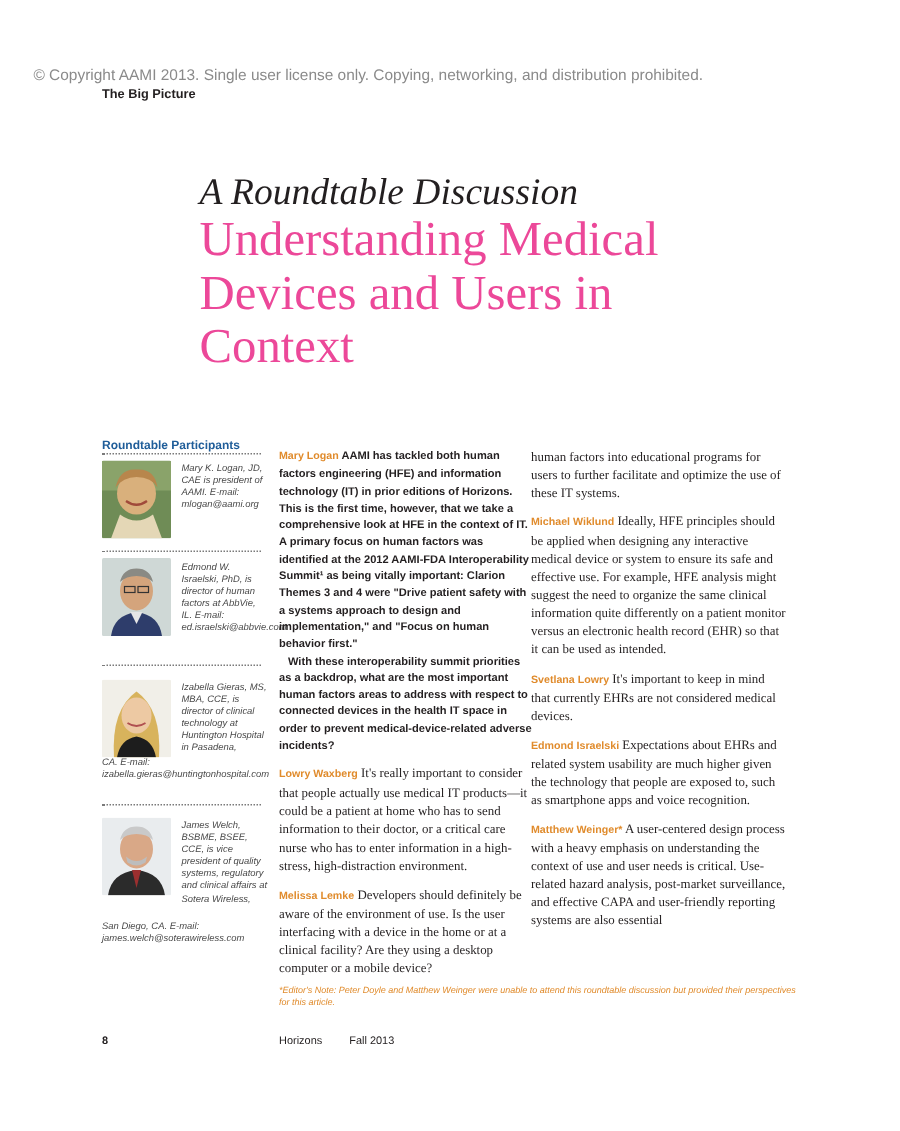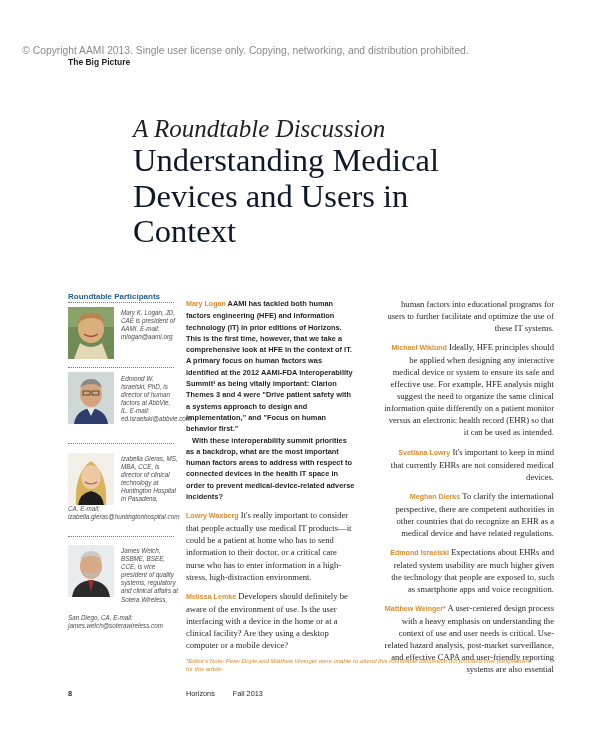--- a/index.html
+++ b/index.html
@@ -14,21 +14,21 @@
   .section-label {
     position:absolute; left:68px; top:57px;
     font-family:"Liberation Sans", sans-serif; font-size:8.5px; font-weight:bold; color:#231f20;
   }
   .kicker {
     position:absolute; left:133px; top:115px;
     font-family:"Liberation Serif", serif; font-style:italic; font-size:25px; color:#231f20;
   }
   .title {
     position:absolute; left:133px; top:143px; width:360px;
-    font-family:"Liberation Serif", serif; font-size:32.5px; line-height:35.5px; color:#0f172a;
+    font-family:"Liberation Serif", serif; font-size:32.5px; line-height:35.5px; color:#ec4899;
   }
   .part-heading {
     position:absolute; left:68px; top:292px;
     font-family:"Liberation Sans", sans-serif; font-size:8px; font-weight:bold; color:#1f5d99;
   }
   .part-rule {
     position:absolute; left:68px; width:106px; height:0; border-top:0.8px dotted #7a7a7a;
   }
   .photo {
     position:absolute; left:68px; width:46px; height:52px; overflow:hidden; border-radius:1px;
@@ -137,35 +137,31 @@
   <p>
     <span class="speaker">Lowry Waxberg</span>
     <span>It's really important to consider that people actually use medical IT products—it could be a patient at home who has to send information to their doctor, or a critical care nurse who has to enter information in a high-stress, high-distraction environment.</span>
   </p>
   <p>
     <span class="speaker">Melissa Lemke</span>
     <span>Developers should definitely be aware of the environment of use. Is the user interfacing with a device in the home or at a clinical facility? Are they using a desktop computer or a mobile device?</span>
   </p>
 </div>
 
-<div class="col" style="left:384px;text-align:right;">
+<div class="col" style="left:354px;">
   <p>
     <span>human factors into educational programs for users to further facilitate and optimize the use of these IT systems.</span>
   </p>
   <p>
     <span class="speaker">Michael Wiklund</span>
     <span>Ideally, HFE principles should be applied when designing any interactive medical device or system to ensure its safe and effective use. For example, HFE analysis might suggest the need to organize the same clinical information quite differently on a patient monitor versus an electronic health record (EHR) so that it can be used as intended.</span>
   </p>
   <p>
     <span class="speaker">Svetlana Lowry</span>
     <span>It's important to keep in mind that currently EHRs are not considered medical devices.</span>
-  </p>
-  <p>
-    <span class="speaker">Meghan Dierks</span>
-    <span>To clarify the international perspective, there are competent authorities in other countries that do recognize an EHR as a medical device and have related regulations.</span>
   </p>
   <p>
     <span class="speaker">Edmond Israelski</span>
     <span>Expectations about EHRs and related system usability are much higher given the technology that people are exposed to, such as smartphone apps and voice recognition.</span>
   </p>
   <p>
     <span class="speaker">Matthew Weinger*</span>
     <span>A user-centered design process with a heavy emphasis on understanding the context of use and user needs is critical. Use-related hazard analysis, post-market surveillance, and effective CAPA and user-friendly reporting systems are also essential</span>
   </p>
 </div>

